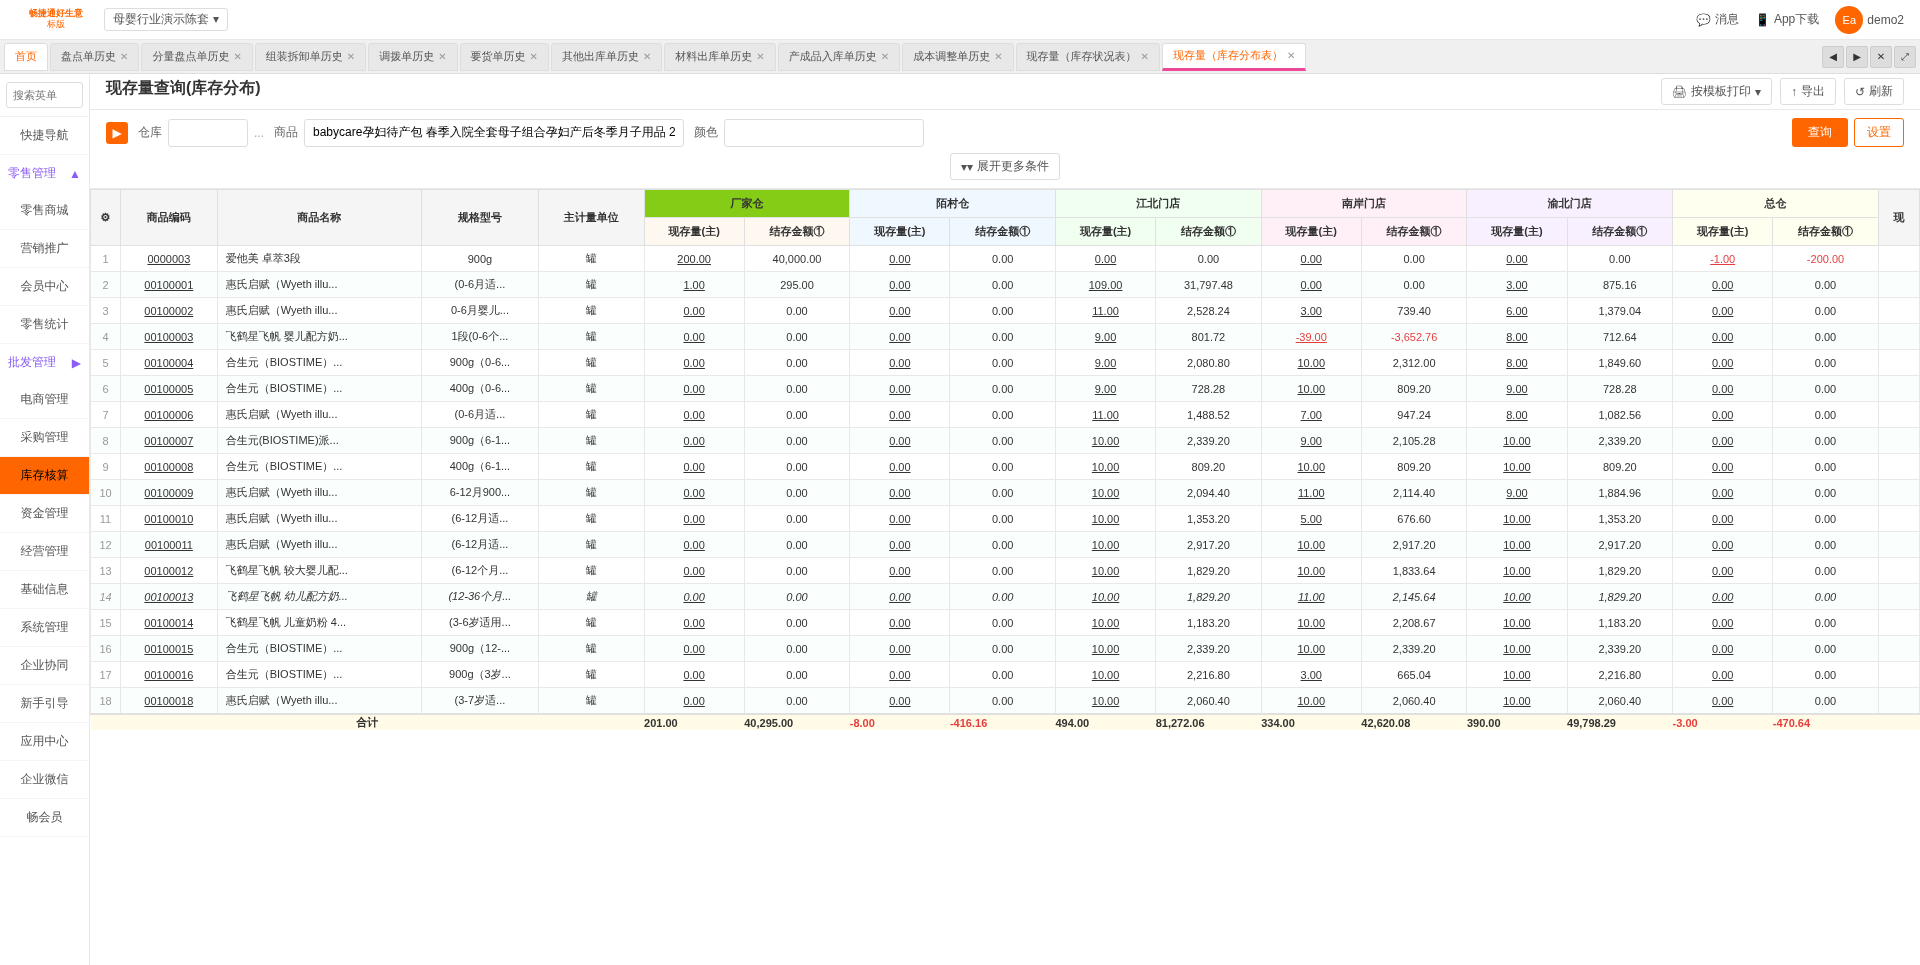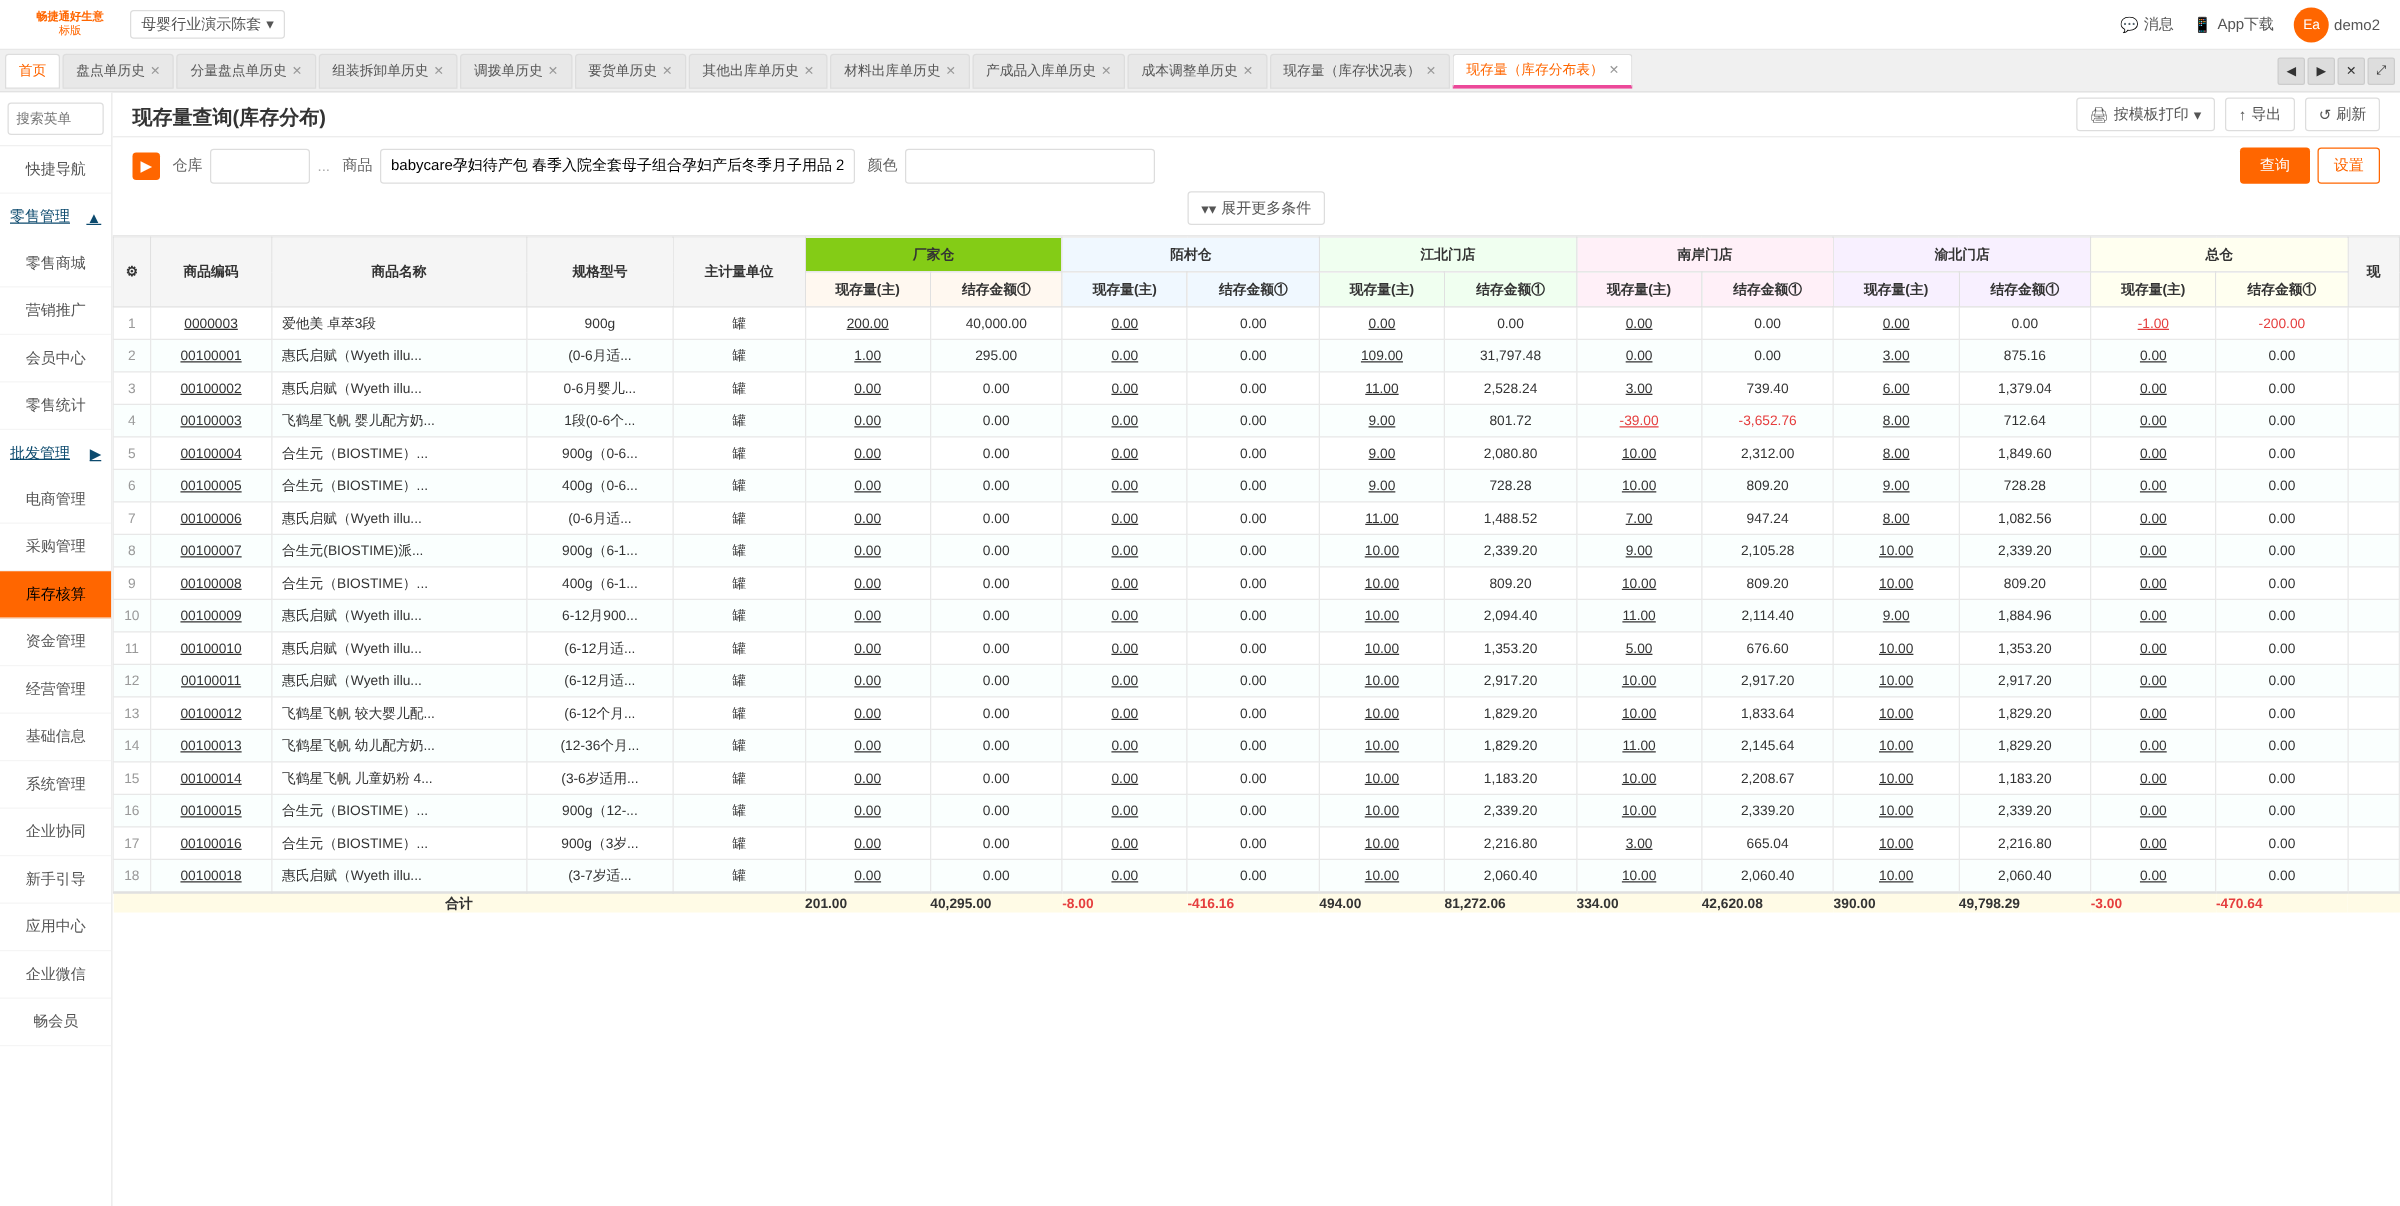--- a/index.html
+++ b/index.html
@@ -24,27 +24,27 @@
 
     
     .main-layout { display: flex; height: calc(965px - 74px); }
 
     
     .sidebar { width: 90px; background: #fff; border-right: 1px solid #e8e8e8; display: flex; flex-direction: column; overflow-y: auto; }
     .sidebar-search { padding: 8px 6px; border-bottom: 1px solid #f0f0f0; }
     .sidebar-search-box { width: 100%; height: 26px; border: 1px solid #ddd; border-radius: 3px; padding: 0 6px; font-size: 11px; }
     .sidebar-nav-item { padding: 10px 8px; text-align: center; font-size: 12px; cursor: pointer; color: #555; border-bottom: 1px solid #f5f5f5; }
     .sidebar-nav-item.active { background: #ff6600; color: #000000; }
-    .sidebar-section { padding: 10px 8px; font-size: 12px; color: #0c4a6e; cursor: pointer; display: flex; align-items: center; justify-content: space-between; text-decoration: underline; }
+    .sidebar-section { padding: 10px 8px; font-size: 12px; color: #8b5cf6; cursor: pointer; display: flex; align-items: center; justify-content: space-between; }
 
     
     .content { flex: 1; display: flex; flex-direction: column; overflow: hidden; }
 
     
-    .page-header { background: #fff; padding: 4px 16px; border-bottom: 1px solid #e8e8e8; display: flex; align-items: flex-end; justify-content: space-between; }
+    .page-header { background: #fff; padding: 4px 16px; border-bottom: 1px solid #e8e8e8; display: flex; align-items: flex-start; justify-content: space-between; }
     .page-title { font-size: 16px; font-weight: bold; color: #333; }
     .page-actions { display: flex; gap: 8px; }
     .btn-action { display: flex; align-items: center; gap: 4px; padding: 4px 10px; border: 1px solid #ddd; border-radius: 3px; background: #fff; cursor: pointer; font-size: 12px; color: #555; }
     .filter-item { display: flex; align-items: center; gap: 6px; font-size: 12px; }
     .filter-label { color: #666; white-space: nowrap; }
     .filter-input { height: 28px; border: 1px solid #ddd; border-radius: 3px; padding: 0 8px; font-size: 12px; min-width: 80px; }
     .filter-input-wide { min-width: 360px; }
     .filter-input-color { min-width: 200px; }
     .btn-expand { display: flex; align-items: center; gap: 4px; padding: 4px 10px; border: 1px solid #ddd; border-radius: 3px; background: #fff; cursor: pointer; font-size: 12px; color: #555; }
     .btn-query { background: #ff6600; color: #fff; border: none; border-radius: 3px; padding: 5px 16px; cursor: pointer; font-size: 12px; }
@@ -528,21 +528,21 @@
               <td class="underline">10.00</td>
               <td class="">1,829.20</td>
               <td class="underline">10.00</td>
               <td class="">1,833.64</td>
               <td class="underline">10.00</td>
               <td class="">1,829.20</td>
               <td class="underline">0.00</td>
               <td class="">0.00</td>
               <td class=""></td>
             </tr>
-            <tr style="background: rgb(250, 255, 254);">
+            <tr style="background: rgb(250, 255, 254); font-style: italic;">
               <td class="row-num">14</td>
               <td class="underline">00100013</td>
               <td class="text-left">飞鹤星飞帆 幼儿配方奶...</td>
               <td class="">(12-36个月...</td>
               <td class="">罐</td>
               <td class="underline">0.00</td>
               <td class="">0.00</td>
               <td class="underline">0.00</td>
               <td class="">0.00</td>
               <td class="underline">10.00</td>

